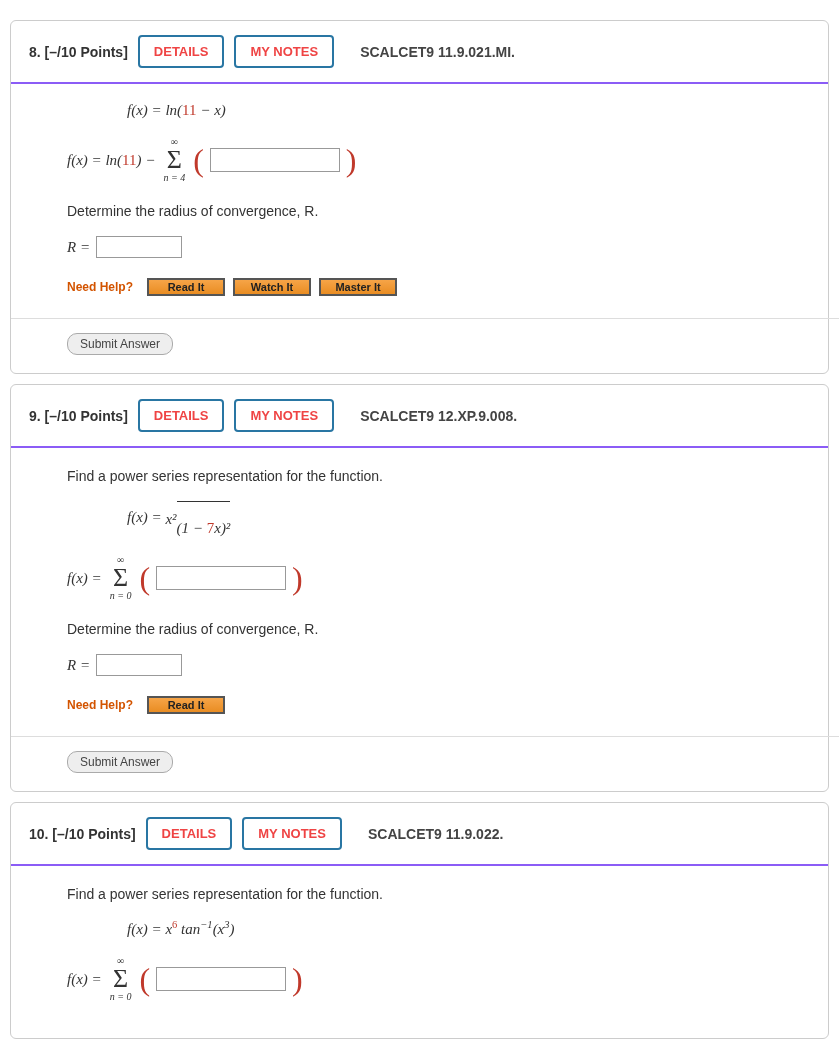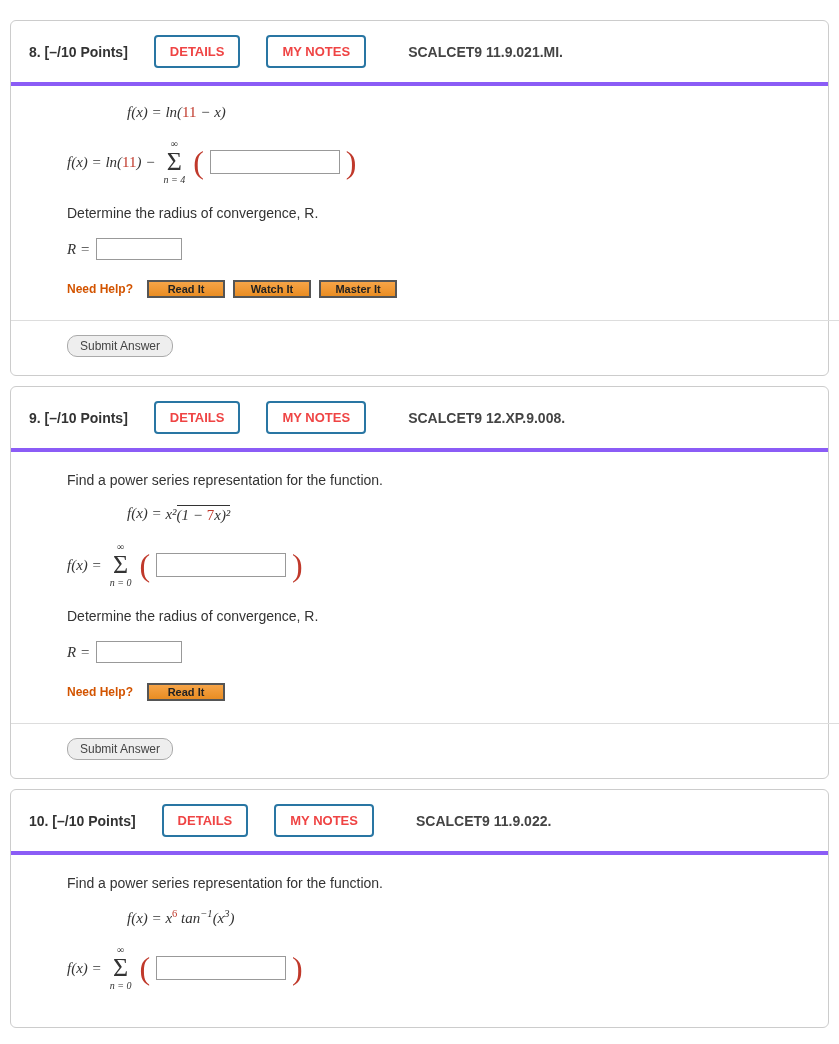--- a/index.html
+++ b/index.html
@@ -12,23 +12,23 @@
   }
   .question {
     border: 1px solid #ccc;
     border-radius: 6px;
     margin: 10px;
     padding: 0;
   }
   .q-header {
     display: flex;
     align-items: center;
-    gap: 26px;
+    gap: 10px;
     padding: 14px 18px;
-    border-bottom: 4px solid #8b5cf6;
+    border-bottom: 2px solid #8b5cf6;
     flex-wrap: wrap;
   }
   .q-num-points {
     font-weight: bold;
     color: #333;
   }
   .btn-outline {
     border: 2px solid #2976a3;
     color: #ef4444;
     background: #fff;
@@ -150,21 +150,21 @@
     display: inline-flex;
     flex-direction: row;
     align-items: center;
     vertical-align: middle;
     font-style: italic;
   }
   .frac .num { display:block; }
   .frac .den {
     display:block;
     border-top: 1px solid #333;
-    padding-top: 1px;
+    padding-top: 18px;
   }
   .accent-num { color: #c0392b; font-style: normal;}
   sup { font-size: 0.7em; }
 </style>
 </head>
 <body>
 
 <div class="question">
   <div class="q-header">
     <span class="q-num-points">

